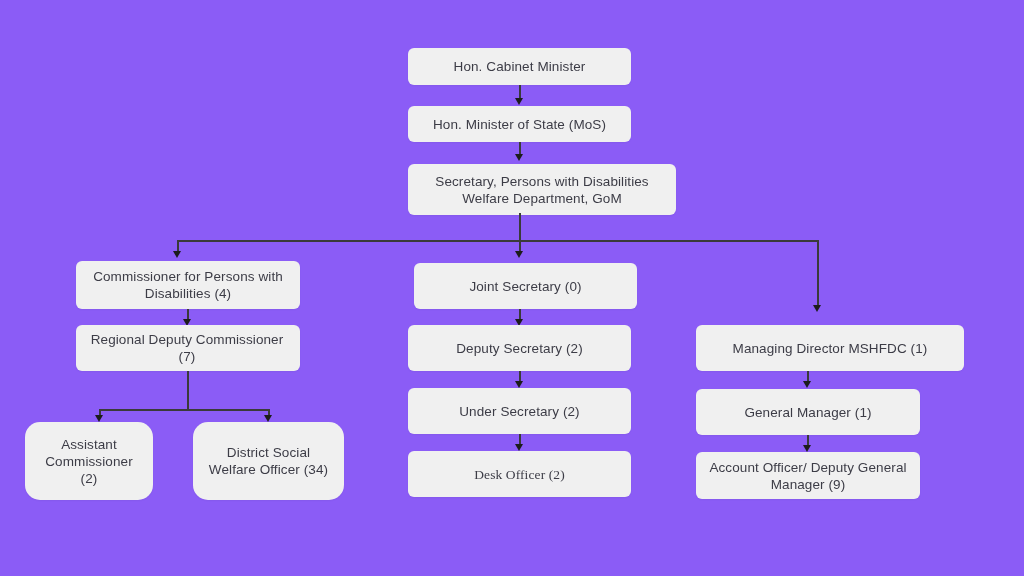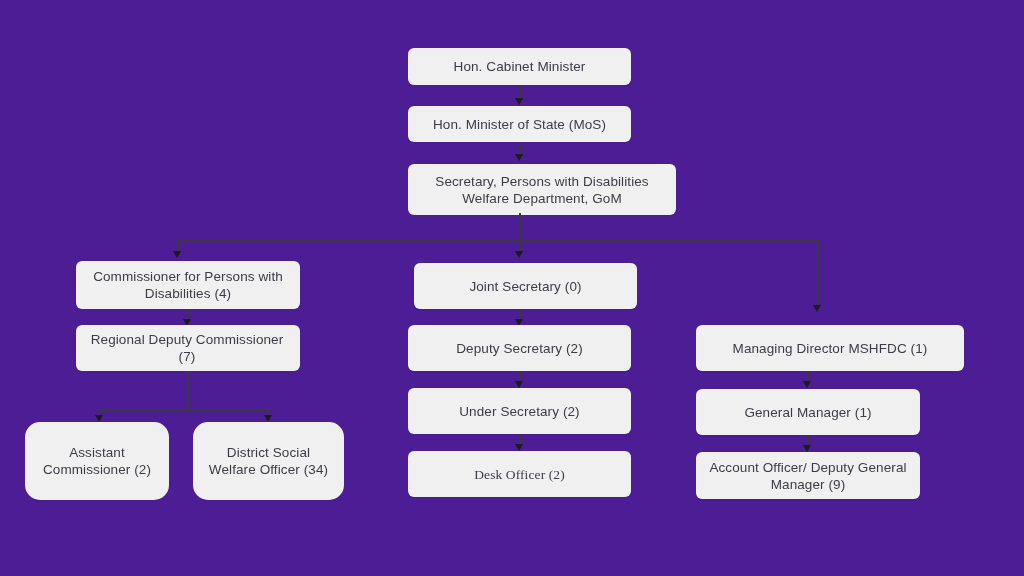--- a/index.html
+++ b/index.html
@@ -9,21 +9,21 @@
     background: #ffffff;
   }
   body {
     font-family: "Liberation Sans", sans-serif;
     color: #3c3c46;
   }
   #canvas {
     position: relative;
     width: 1024px;
     height: 576px;
-    background: #4c1d95;
+    background: #8b5cf6;
     overflow: hidden;
   }
   .node {
     position: absolute;
     box-sizing: border-box;
     background: #f0f0f0;
     border-radius: 6px;
     display: flex;
     align-items: center;
     justify-content: center;
@@ -110,21 +110,21 @@
 
   <div class="vline" style="left:187px; top:371px; height:39px;"></div>
   <div class="hline" style="left:99px; top:409px; width:170px;"></div>
 
   <div class="vline" style="left:99px; top:409px; height:8px;"></div>
   <div class="arrowhead" style="left:95px; top:415px;"></div>
 
   <div class="vline" style="left:268px; top:409px; height:8px;"></div>
   <div class="arrowhead" style="left:264px; top:415px;"></div>
 
-  <div class="node leaf" style="left:25px; top:422px; width:144px; height:78px;">
+  <div class="node leaf" style="left:25px; top:422px; width:128px; height:78px;">
     <span>Assistant Commissioner (2)</span>
   </div>
 
   <div class="node leaf" style="left:193px; top:422px; width:151px; height:78px;text-align:center;">
     <span>District Social Welfare Officer (34)</span>
   </div>
 
   <div class="node" style="left:408px; top:263px; width:223px; height:46px;margin-left:6px;">
     <span>Joint Secretary (0)</span>
   </div>

